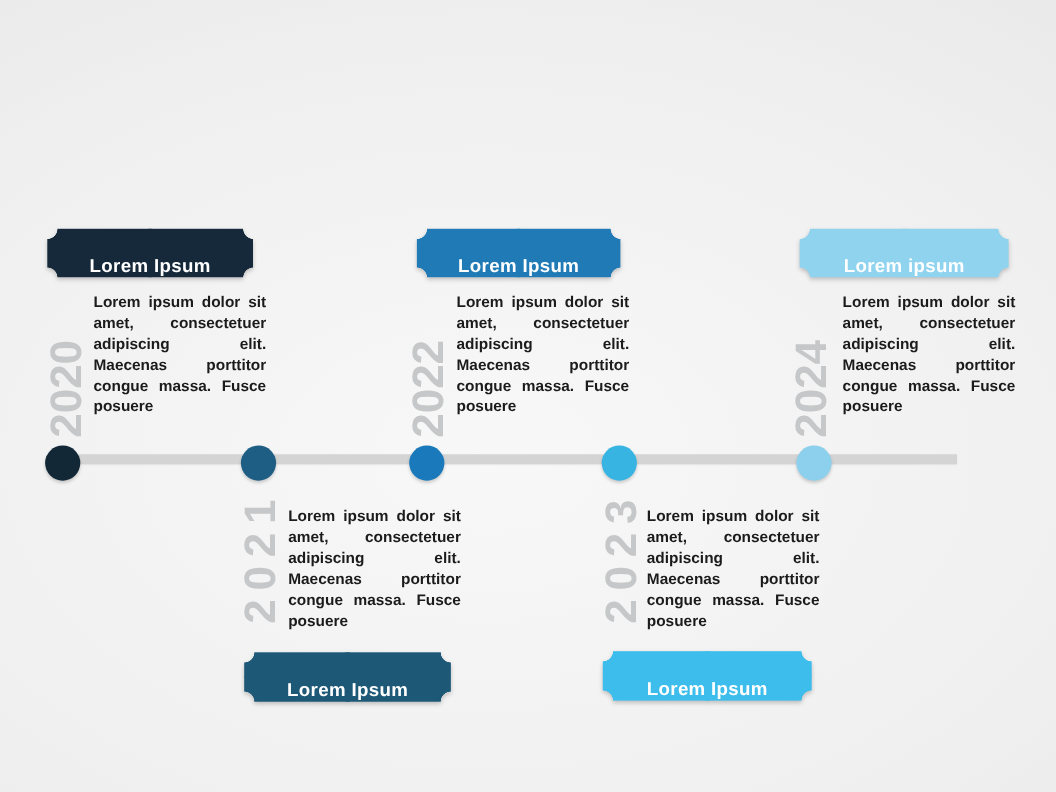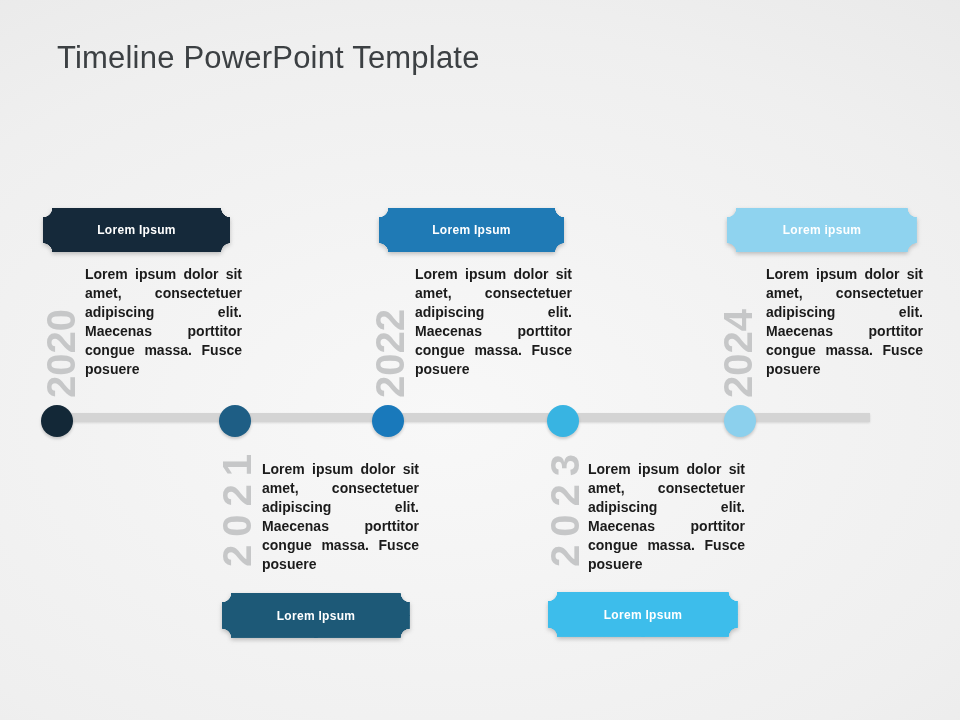--- a/index.html
+++ b/index.html
@@ -18,25 +18,25 @@
     font-size: 31px;
     font-weight: 400;
     color: #3c4043;
     letter-spacing: 0.2px;
   }
   
   .plaque {
     position: absolute;
     height: 44px;
     display: flex;
-    align-items: center;
+    align-items: flex-end;
     justify-content: center;
     color: #ffffff;
     font-weight: bold;
-    font-size: 12px;
+    font-size: 17px;
     letter-spacing: 0.3px;
     background:
       radial-gradient(circle at 0 0,       transparent 9px, var(--c) 9.5px) 0 0       / 51% 51% no-repeat,
       radial-gradient(circle at 100% 0,    transparent 9px, var(--c) 9.5px) 100% 0    / 51% 51% no-repeat,
       radial-gradient(circle at 0 100%,    transparent 9px, var(--c) 9.5px) 0 100%    / 51% 51% no-repeat,
       radial-gradient(circle at 100% 100%, transparent 9px, var(--c) 9.5px) 100% 100% / 51% 51% no-repeat;
     filter: drop-shadow(0 2px 2px rgba(50,50,50,0.28));
   }
   .desc {
     position: absolute;
@@ -101,21 +101,20 @@
   .m4-plaque { left: 727px; top: 208px; width: 190px; }
   .m4-desc   { left: 766px; top: 265px; }
   .m4-year   { left: 758px; top: 358px; }
   .m4-dot    { left: 724px; }
 </style>
 </head>
 <body>
 
 <div class="slide">
 
-  <div class="title">Timeline PowerPoint Template</div>
 
   <div class="tline"></div>
 
   <div>
     <div class="plaque m0-plaque" style="--c: #15293A;">
       <span>Lorem Ipsum</span>
     </div>
     <div class="desc m0-desc">Lorem ipsum dolor sit amet, consectetuer adipiscing elit. Maecenas porttitor congue massa. Fusce posuere</div>
     <div class="year m0-year">2020</div>
     <div class="dot m0-dot" style="--c: #132837;"></div>

